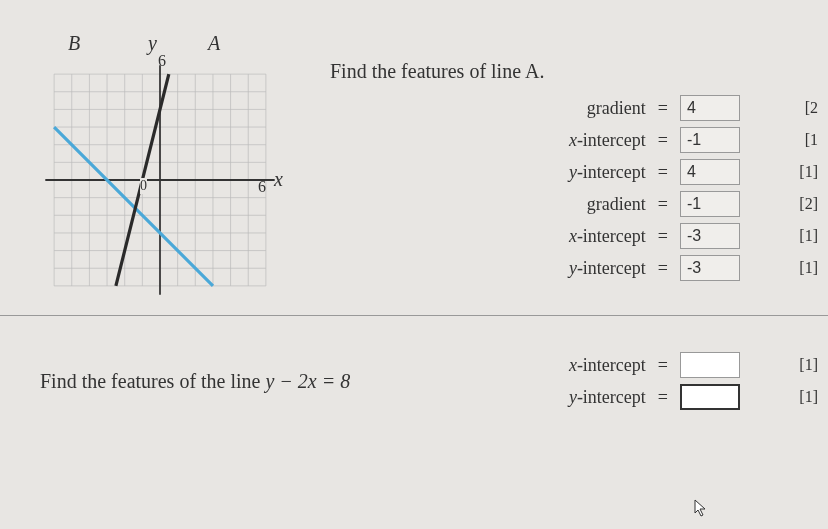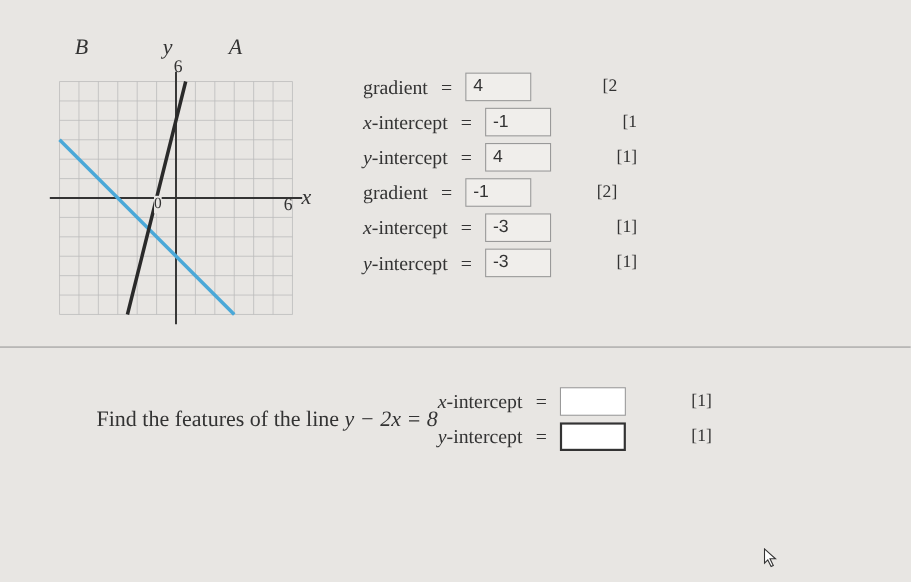--- a/index.html
+++ b/index.html
@@ -34,20 +34,21 @@
       padding-top: 40px;
     }
     .prompt-line {
       font-size: 20px;
       margin-bottom: 12px;
       color: #333;
     }
     .feature-row {
       display: flex;
       align-items: center;
+      justify-content: flex-end;
       margin: 6px 0;
       gap: 8px;
     }
     .feature-label {
       text-align: right;
       font-style: italic;
       font-family: Georgia, serif;
     }
     .feature-label .plain { font-style: normal; }
     .eq { font-style: normal; margin: 0 4px;}
@@ -72,21 +73,20 @@
       margin-left: 30px;
     }
     .bottom-section {
       display: flex;
       padding: 30px 10px 10px 40px;
       align-items: center;
     }
     .bottom-prompt {
       flex: 1;
       font-size: 20px;
-      text-align: right;
     }
     .bottom-inputs {
       width: 420px;
     }
     .italic { font-style: italic; }
     .cursor-icon {
       position: absolute;
       right: 120px;
       bottom: 8px;
       font-size: 16px;
@@ -139,20 +139,23 @@
       <div style="position:absolute;left:108px;top:-28px;font-style:italic;font-size:20px">y</div>
       <div style="position:absolute;left:118px;top:-8px;font-size:16px">6</div>
       <div style="position:absolute;left:168px;top:-28px;font-style:italic;font-size:20px">A</div>
       <div style="position:absolute;left:100px;top:118px;font-size:14px;background:#e8e6e3">0</div>
       <div style="position:absolute;left:218px;top:118px;font-size:16px">6</div>
       <div style="position:absolute;left:234px;top:108px;font-style:italic;font-size:20px">x</div>
     </div>
   </div>
 
   <div class="right-content">
+    <div class="prompt-line">
+      <span>Find the features of line A.</span>
+    </div>
     <div class="feature-row">
       <span class="feature-label"><span class="plain">gradient</span></span>
       <span class="eq">=</span>
       <span class="input-box">4</span>
       <span class="marks">[2</span>
     </div>
     <div class="feature-row">
       <span class="feature-label"><span class="italic">x</span><span class="plain">-intercept</span></span>
       <span class="eq">=</span>
       <span class="input-box">-1</span>

